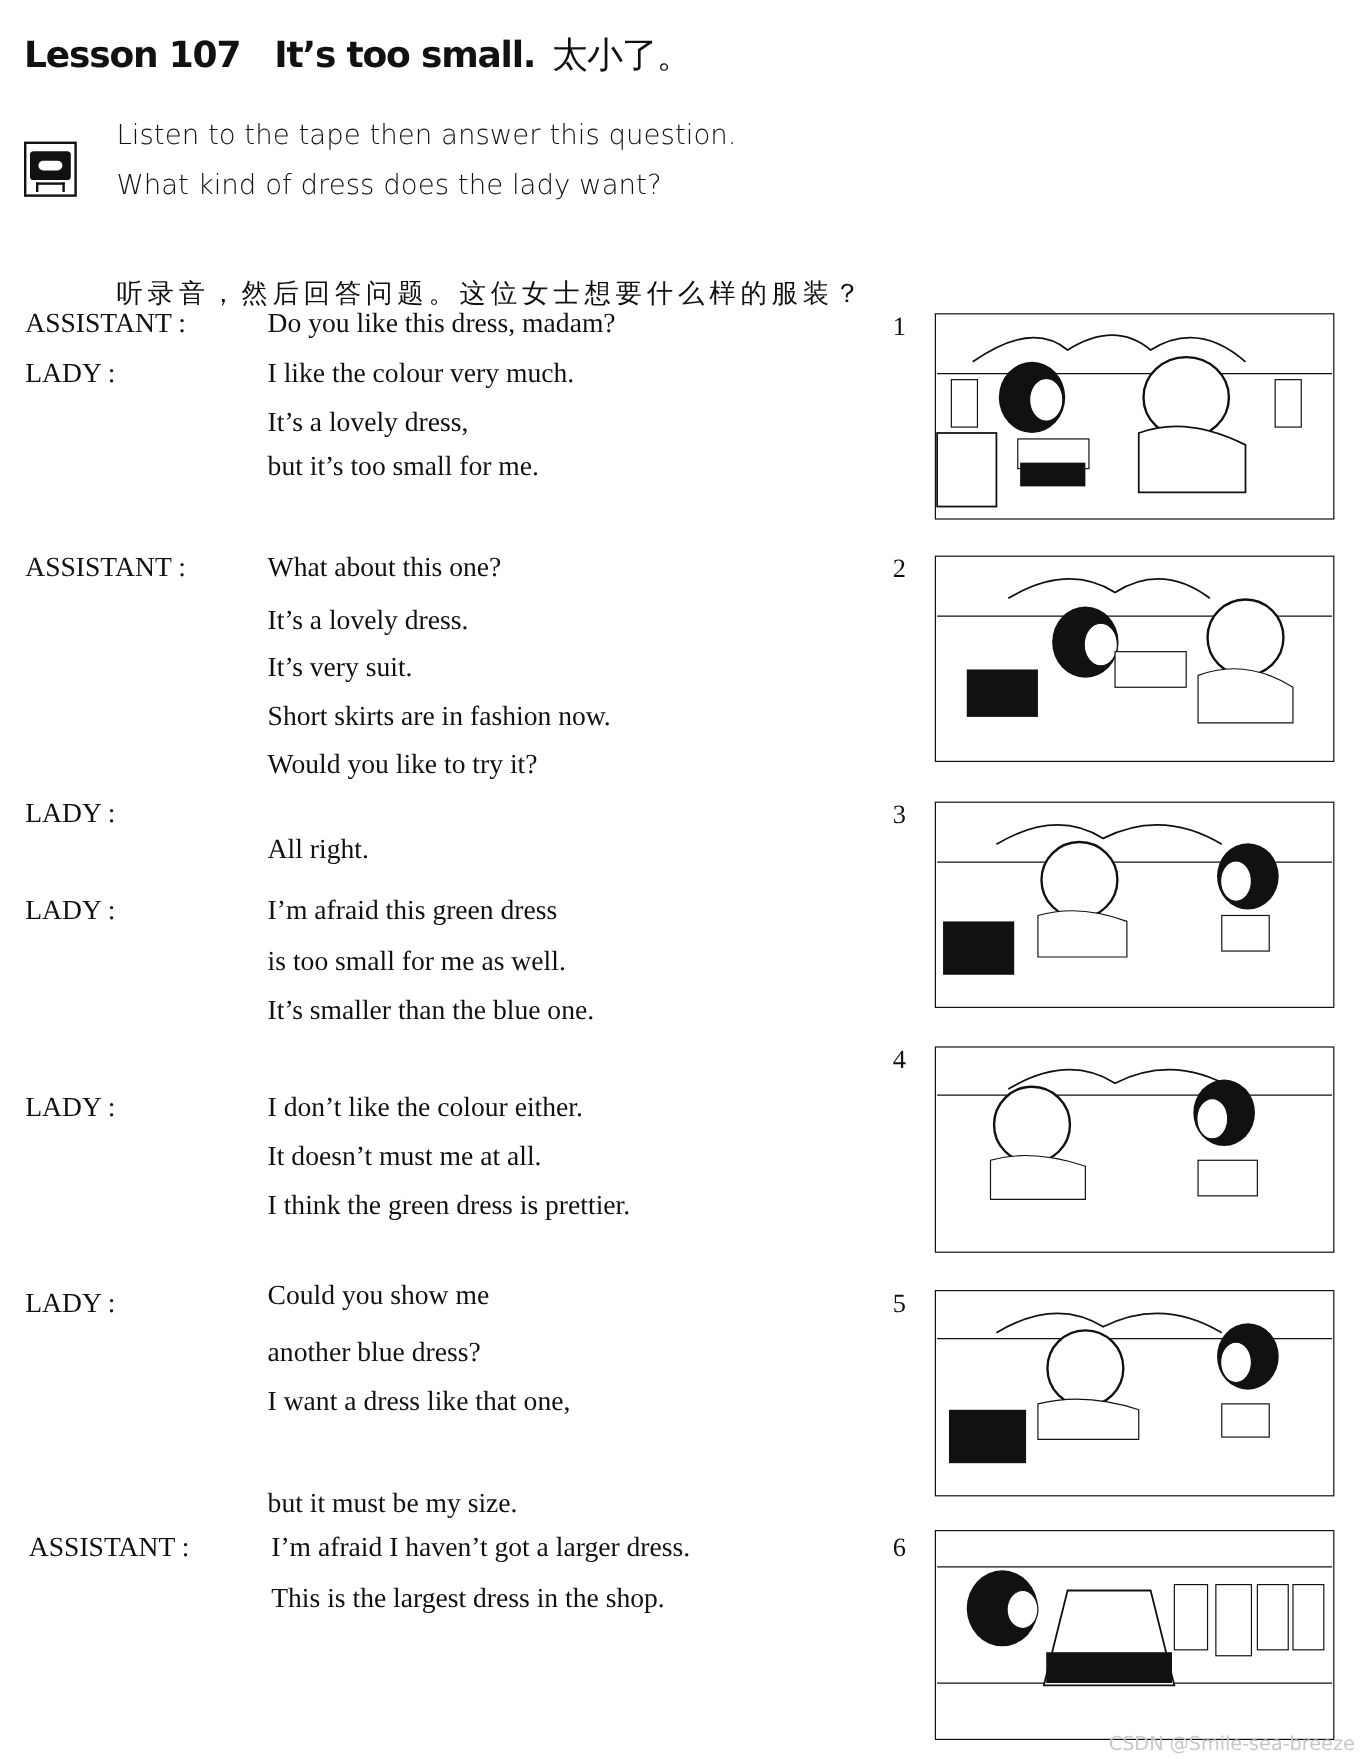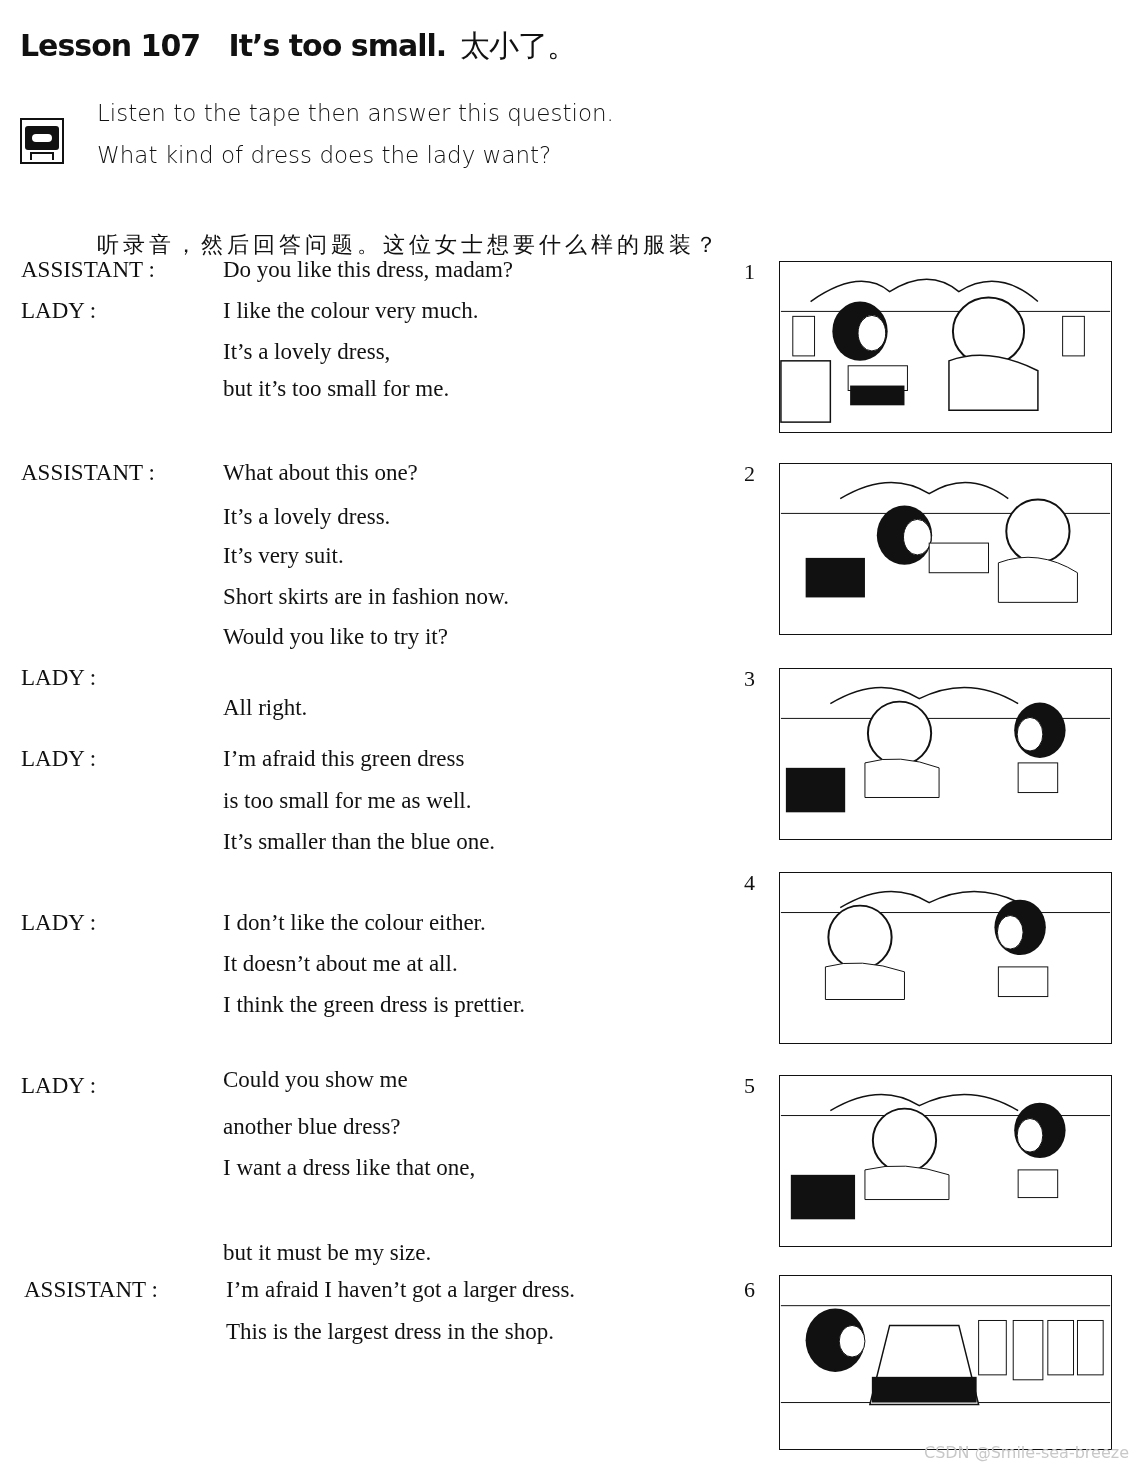--- a/index.html
+++ b/index.html
@@ -52,21 +52,21 @@
   <div class="line spk" style="top:665px">LADY :</div>
   <div class="line txt" style="top:695px">All right.</div>
 
   <div class="line spk" style="top:746px">LADY :</div>
   <div class="line txt" style="top:746px">I’m afraid this green dress</div>
   <div class="line txt" style="top:788px">is too small for me as well.</div>
   <div class="line txt" style="top:829px">It’s smaller than the blue one.</div>
 
   <div class="line spk" style="top:910px">LADY :</div>
   <div class="line txt" style="top:910px">I don’t like the colour either.</div>
-  <div class="line txt" style="top:951px">It doesn’t about me at all.</div>
+  <div class="line txt" style="top:951px">It doesn’t must me at all.</div>
   <div class="line txt" style="top:992px">I think the green dress is prettier.</div>
 
   <div class="line spk" style="top:1073px">LADY :</div>
   <div class="line txt" style="top:1067px">Could you show me</div>
   <div class="line txt" style="top:1114px">another blue dress?</div>
   <div class="line txt" style="top:1155px">I want a dress like that one,</div>
   <div class="line txt" style="top:1240px">but it must be my size.</div>
 
   <div class="line spk" style="top:1277px;left:24px">ASSISTANT :</div>
   <div class="line txt" style="top:1277px;left:198px">I’m afraid I haven’t got a larger dress.</div>

